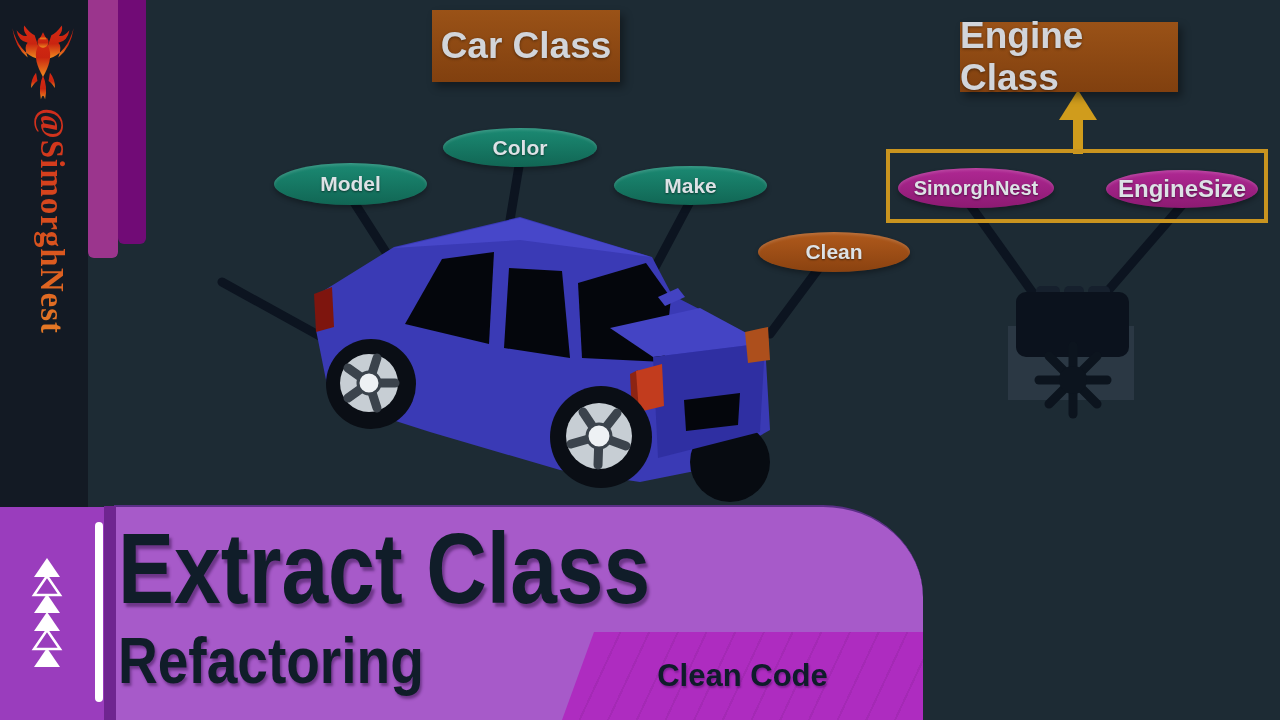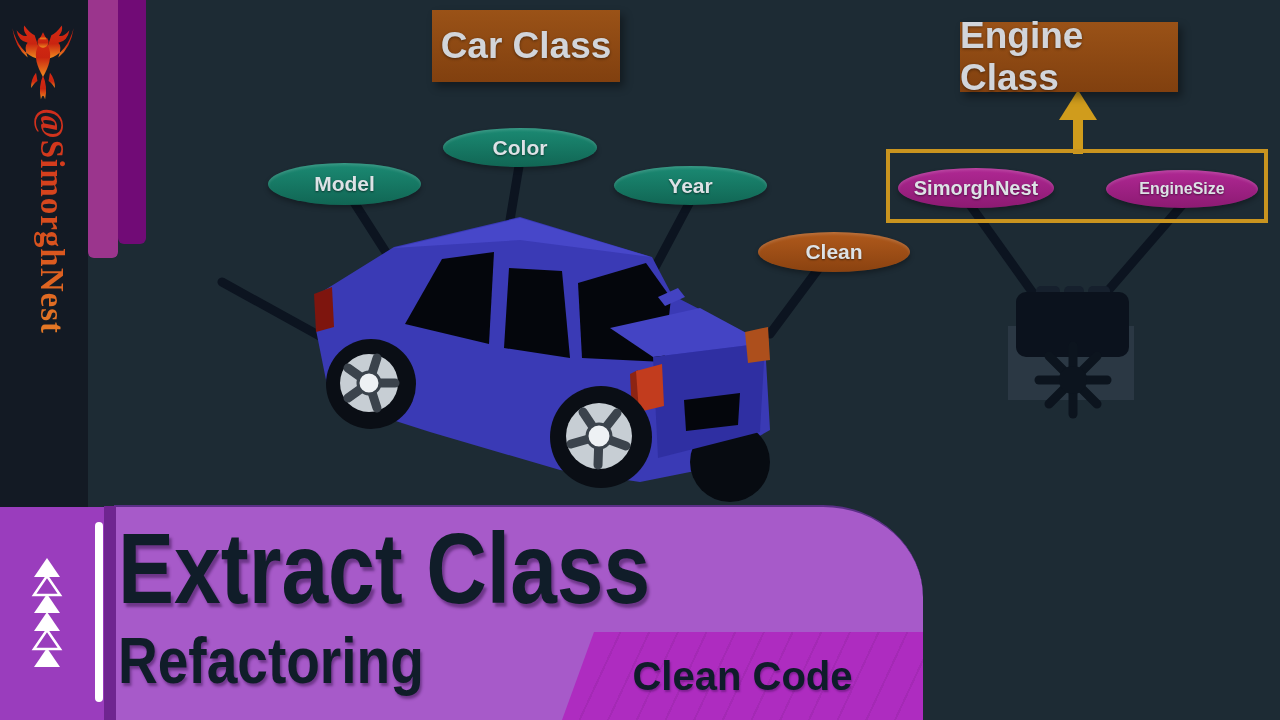--- a/index.html
+++ b/index.html
@@ -38,42 +38,42 @@
     position:absolute;display:flex;align-items:center;justify-content:center;
     border-radius:50%;color:#dde2e6;font-weight:bold;font-size:21px;
     text-shadow:0 1px 2px rgba(0,0,0,.5);
     box-shadow:0 3px 5px rgba(0,0,0,.3), inset 0 2px 3px rgba(255,255,255,.14);
     z-index:5;
   }
   .teal{background:linear-gradient(180deg,#1b8a73,#116654);}
   .brown{background:linear-gradient(180deg,#b05a1c,#8a4210);}
   .magenta{background:linear-gradient(180deg,#b02894,#8c1a72);}
   .p-make{left:443px;top:128px;width:154px;height:39px;}
-  .p-model{left:268px;top:163px;width:153px;height:42px;}
+  .p-model{left:274px;top:163px;width:153px;height:42px;}
   .p-year{left:614px;top:166px;width:153px;height:39px;}
   .p-color{left:126px;top:249px;width:154px;height:40px;}
   .p-engine{left:758px;top:232px;width:152px;height:40px;}
   .p-hp{left:898px;top:168px;width:156px;height:40px;font-size:20px;}
-  .p-es{left:1106px;top:170px;width:152px;height:38px;font-size:16px;}
+  .p-es{left:1106px;top:170px;width:152px;height:38px;font-size:24px;}
   
   .gold-rect{position:absolute;left:886px;top:149px;width:382px;height:74px;border:4px solid #c9941f;box-sizing:border-box;z-index:4;}
   
   .banner-left{position:absolute;left:0;top:507px;width:114px;height:213px;background:#9a3dbd;z-index:10;}
   .banner-edge{position:absolute;left:104px;top:506px;width:12px;height:214px;background:#6f2590;z-index:11;}
   .banner-panel{
     position:absolute;left:114px;top:505px;width:809px;height:215px;background:#a75ac9;
     border-top-right-radius:100px 92px;border-top:2px solid #5a2f86;box-sizing:border-box;z-index:10;
   }
   .badge-strip{
     position:absolute;left:562px;top:632px;width:361px;height:88px;z-index:12;
     background:repeating-linear-gradient(115deg,rgba(0,0,0,.06) 0 2px,rgba(0,0,0,0) 2px 26px),#ae2cc0;
     clip-path:polygon(32px 0,100% 0,100% 100%,0 100%);
     display:flex;align-items:center;justify-content:center;
   }
-  .badge-text{font-size:40px;font-weight:bold;color:#0f1c2a;text-shadow:1px 2px 2px rgba(40,10,60,.35);}
+  .badge-text{font-size:31px;font-weight:bold;color:#0f1c2a;text-shadow:1px 2px 2px rgba(40,10,60,.35);}
   .white-bar{position:absolute;left:95px;top:522px;width:8px;height:180px;background:#fff;border-radius:4px;z-index:12;}
   .tri-col{position:absolute;left:30px;top:556px;width:34px;height:114px;z-index:12;}
   .banner-title{
     position:absolute;left:118px;top:518px;height:100px;display:flex;align-items:center;z-index:11;
     font-size:100px;font-weight:bold;color:#101d29;line-height:1;white-space:nowrap;
     transform:scaleX(.84);transform-origin:left center;
     text-shadow:3px 4px 3px rgba(40,10,60,.45);
   }
   .banner-sub{
     position:absolute;left:118px;top:628px;height:66px;display:flex;align-items:center;z-index:11;
@@ -185,21 +185,21 @@
   <div class="stripe-a"></div>
   <div class="stripe-b"></div>
 
   <div class="class-box box-car">Car Class</div>
   <div class="class-box box-engine">Engine Class</div>
 
   <div class="gold-rect"></div>
 
   <div class="pill teal p-make">Color</div>
   <div class="pill teal p-model">Model</div>
-  <div class="pill teal p-year">Year</div>
+  <div class="pill teal p-year">Make</div>
   <div class="pill brown p-engine">Clean</div>
 
   <div class="pill magenta p-hp">SimorghNest</div>
   <div class="pill magenta p-es">EngineSize</div>
 
   <div class="banner-left"></div>
   <div class="banner-edge"></div>
   <div class="banner-panel"></div>
   <div class="badge-strip">
     <span class="badge-text">Clean Code</span>

